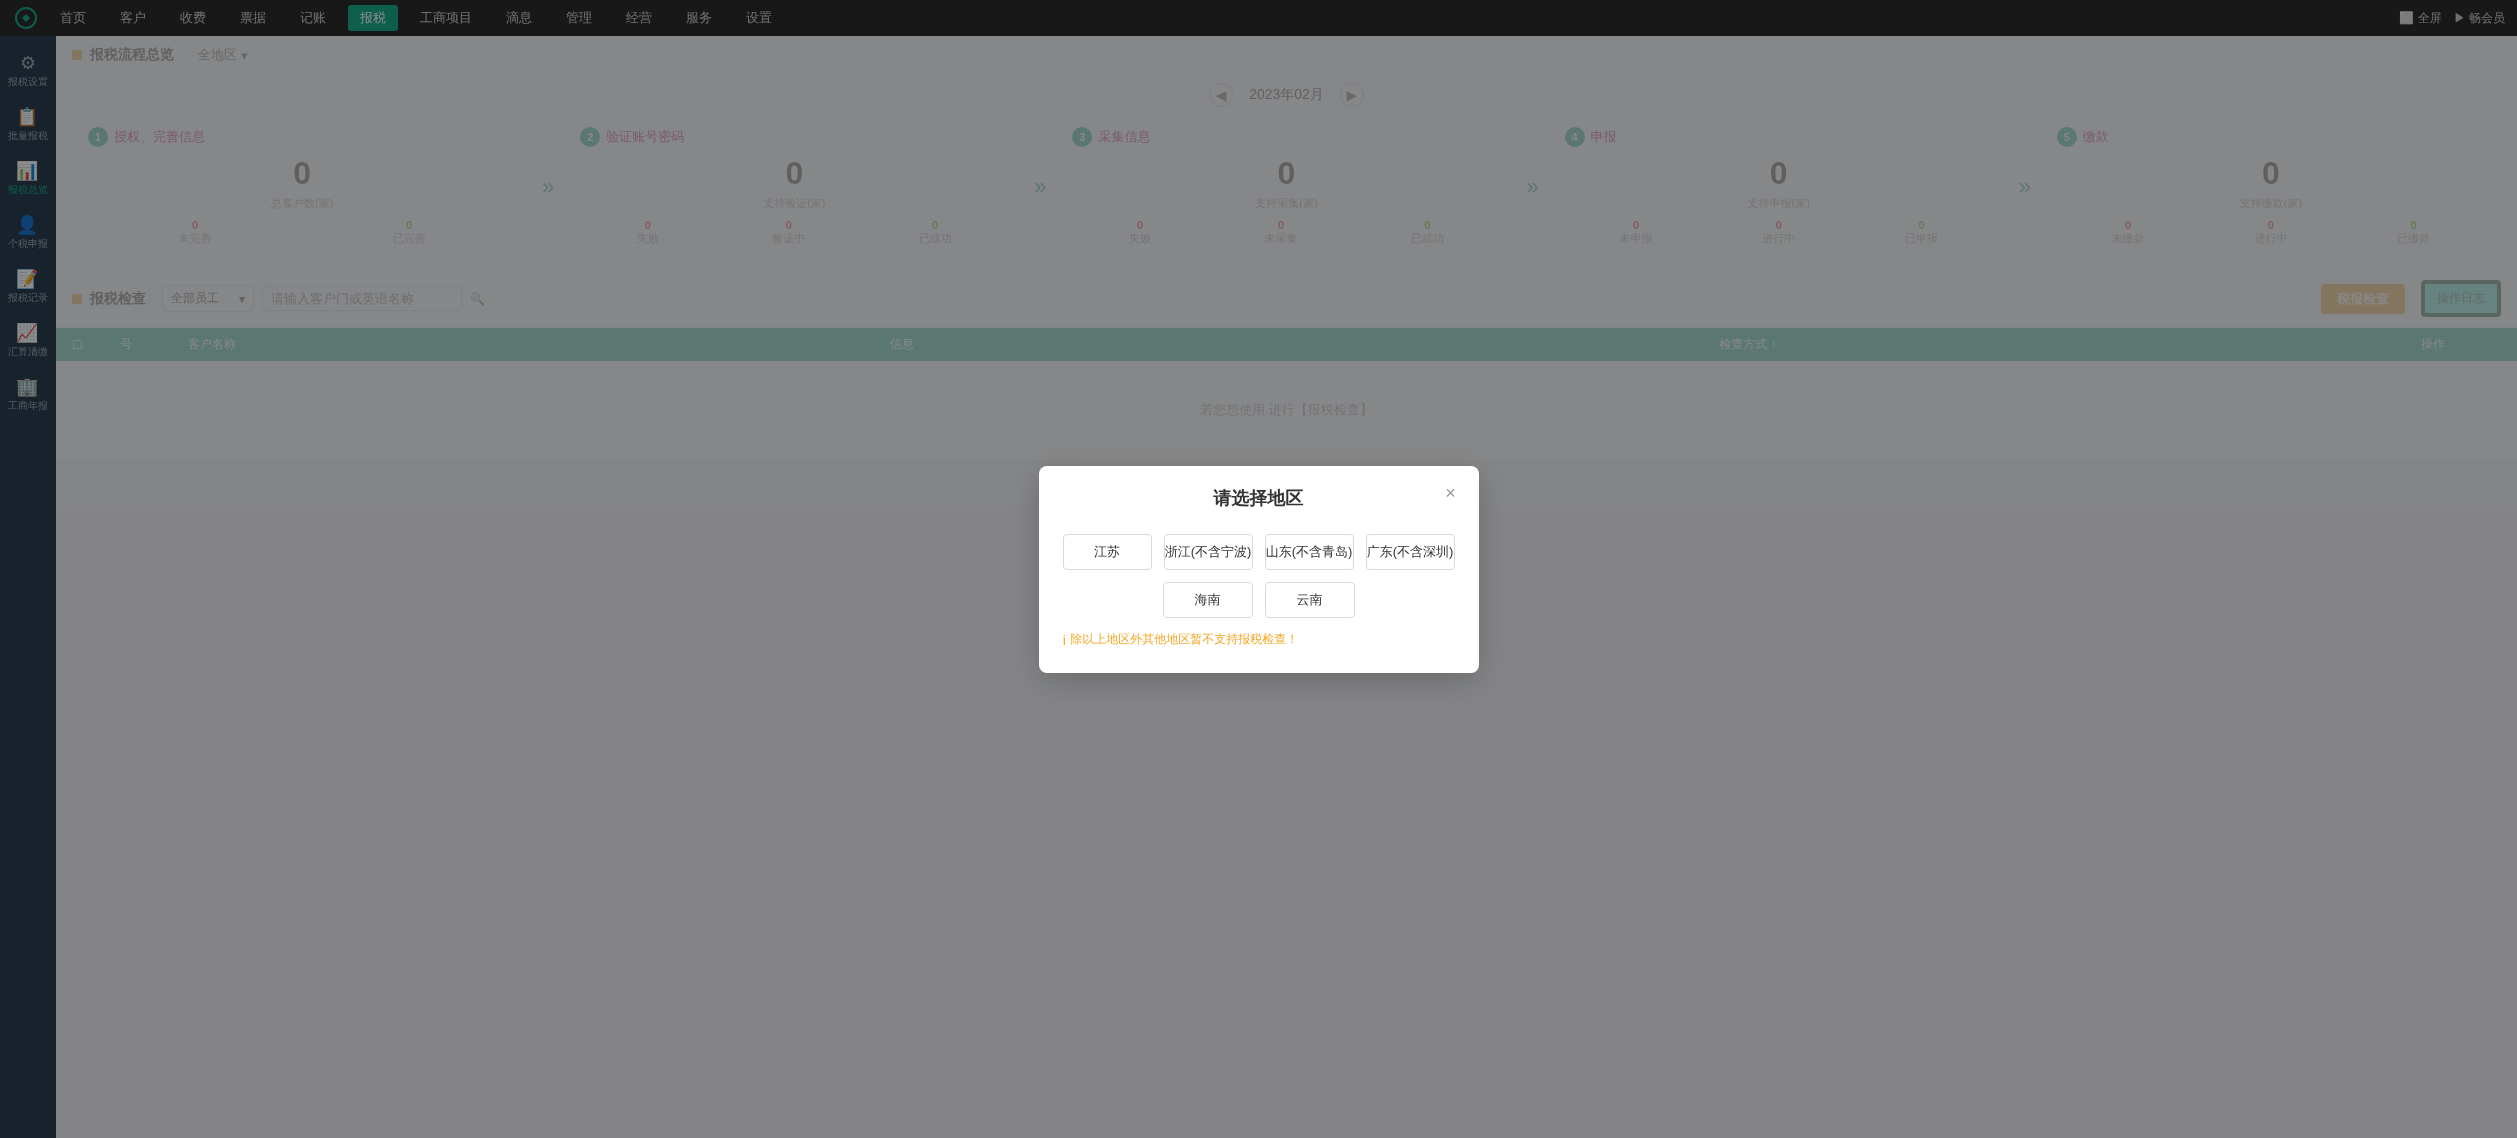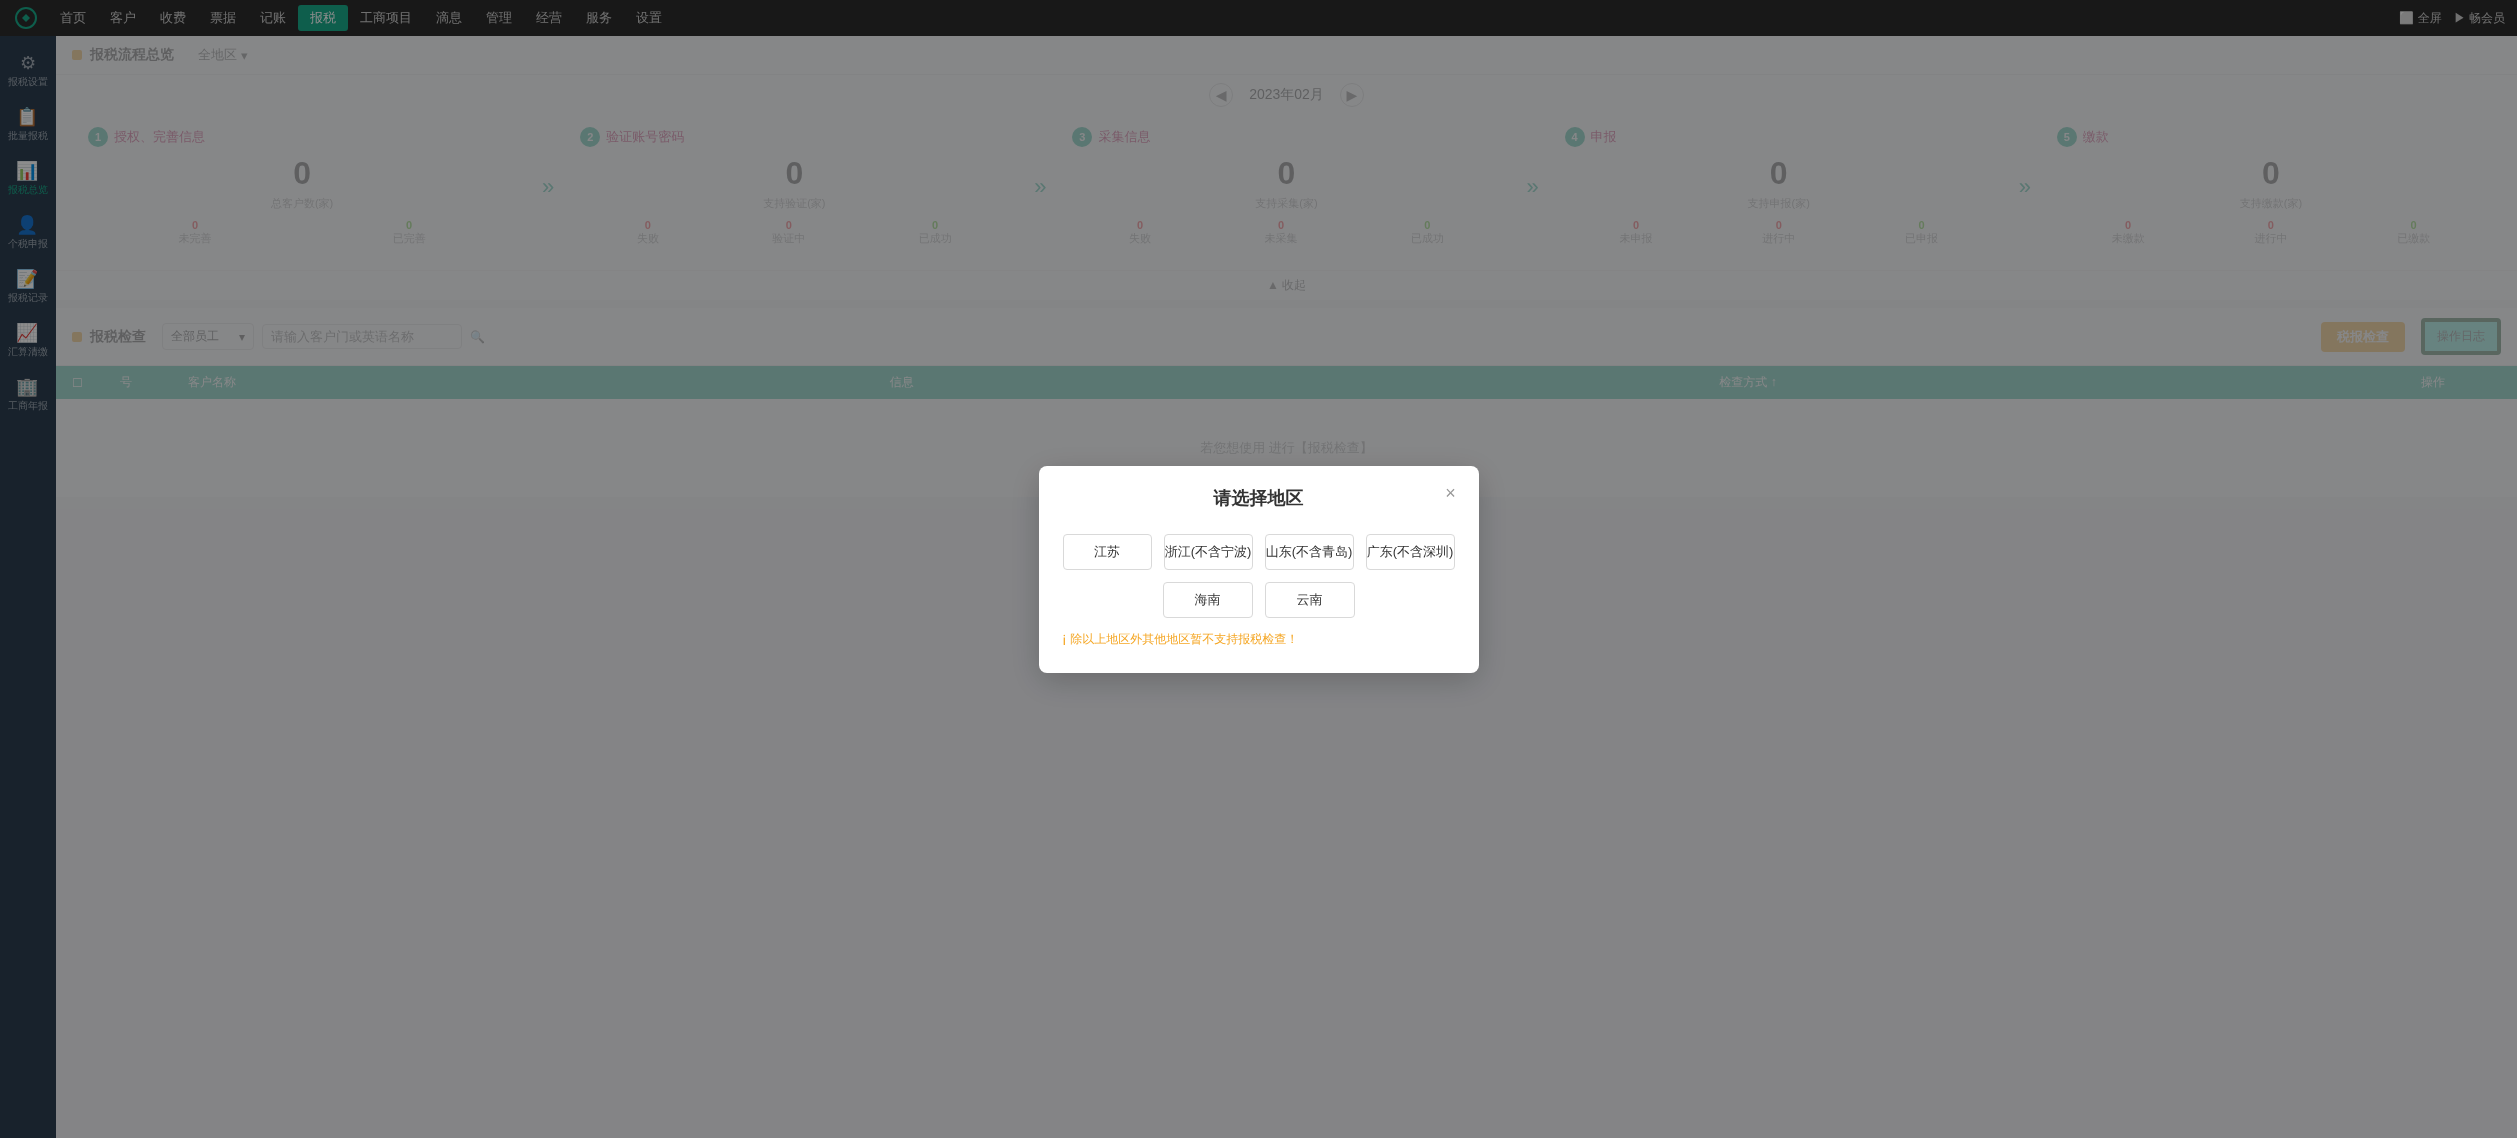--- a/index.html
+++ b/index.html
@@ -19,21 +19,21 @@
       width: 28px; height: 28px;
       background: transparent;
       margin-right: 8px;
       display: flex; align-items: center; justify-content: center;
     }
     .top-nav-logo svg { width: 24px; height: 24px; }
     .top-nav-items {
       display: flex;
       align-items: flex-end;
       flex: 1;
-      gap: 0;
+      gap: 10px;
     }
     .top-nav-item {
       color: #ccc;
       padding: 4px 12px;
       cursor: pointer;
       border-radius: 3px;
       font-size: 13px;
       white-space: nowrap;
     }
     .top-nav-item.active {
@@ -521,24 +521,20 @@
     </div>
 
     <div class="flow-card-stat">
       <div class="val green">0</div>
       <div class="lbl">已缴款</div>
     </div>
   </div>
   </div>
         </div>
 
-      <div class="collapse-bar">
-        <span>▲</span>
-        <span>收起</span>
-      </div>
     </div>
 
     <div class="tax-check-section">
       <div class="tax-check-header">
         <span class="dot"></span>
         <span class="title">报税检查</span>
         <div class="filter-row" style="padding:0; margin-left:8px; flex:1;">
           <div class="filter-select">
             <span>全部员工</span>
             <span>▾</span>

